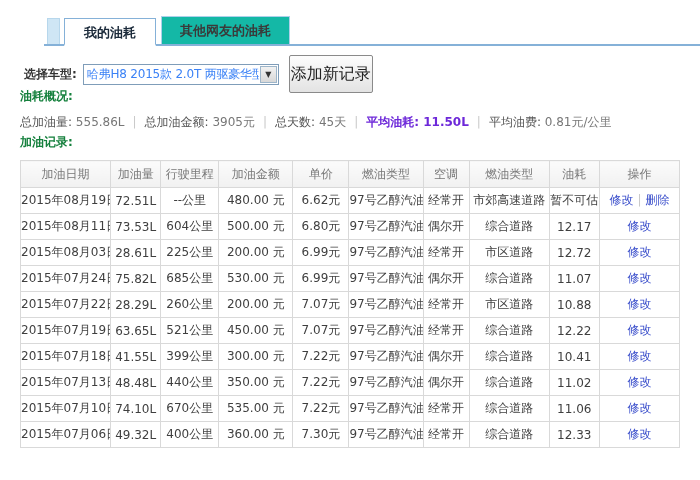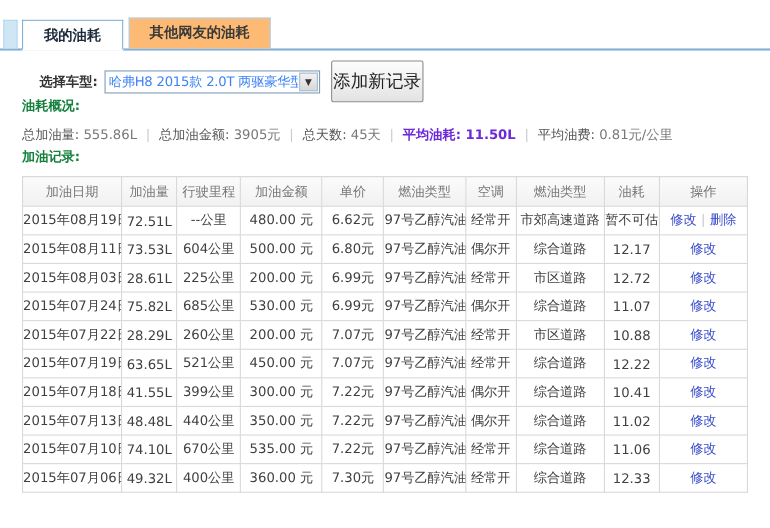--- a/index.html
+++ b/index.html
@@ -2,32 +2,32 @@
 <html><head>
 <meta charset="utf-8">
 <style>
   * { margin:0; padding:0; box-sizing:border-box; }
   html,body { background:#fff; }
   body { font-family:"DejaVu Sans","Liberation Sans",sans-serif; font-size:12px; color:#444; }
   .page { width:700px; height:480px; background:#fff; overflow:hidden; position:relative; }
 
   
   .tabbar { display:flex; align-items:flex-end; height:30px; margin-top:16px;
-            border-bottom:2px solid #85b1d8; }
+            border-bottom:2px solid #85b1d8;margin-left:44px; }
   .tab-lead { width:13px; height:26px; background:#cfe6f5; border:1px solid #b7d7ec;
               border-bottom:none; margin-left:3px; margin-right:4px; }
   .tab { height:28px; line-height:27px; text-align:center; font-size:13px; font-weight:bold;
          cursor:pointer; padding:0 18px; }
   .tab.active { background:#fff; color:#1b2a3a; border:1px solid #85b1d8; border-bottom:2px solid #fff;
                 margin-bottom:-2px; min-width:92px; }
-  .tab.inactive { background:#fdba74; color:#3a3a3a; border:1px solid #aed0ea; border-bottom:none;
+  .tab.inactive { background:#14b8a6; color:#3a3a3a; border:1px solid #aed0ea; border-bottom:none;
                   margin-left:5px; min-width:118px; }
 
   
-  .selector-row { display:flex; align-items:center; margin:17px 0 0 36px; height:22px; }
+  .selector-row { display:flex; align-items:center; margin:17px 0 0 24px; height:22px; }
   .selector-label { font-weight:bold; color:#333; margin-right:6px; }
   .select { display:flex; align-items:center; width:196px; height:21px; border:1px solid #7f9db9;
             background:#fff; cursor:pointer; }
   .select-text { flex:1; padding-left:3px; white-space:nowrap; overflow:hidden; color:#3b82f6;
                  font-size:12px; letter-spacing:-0.2px; }
   .select-arrow { width:17px; height:17px; margin:1px; background:linear-gradient(#f2f2f2,#d8d8d8);
                   border:1px solid #9db5c9; font-size:8px; color:#333; display:flex;
                   align-items:center; justify-content:center; }
   .add-btn { margin-left:10px; height:38px; padding:0 1px; font-size:16px; color:#222;
              background:linear-gradient(#fdfdfd,#e3e3e3); border:1px solid #8a8a8a;

